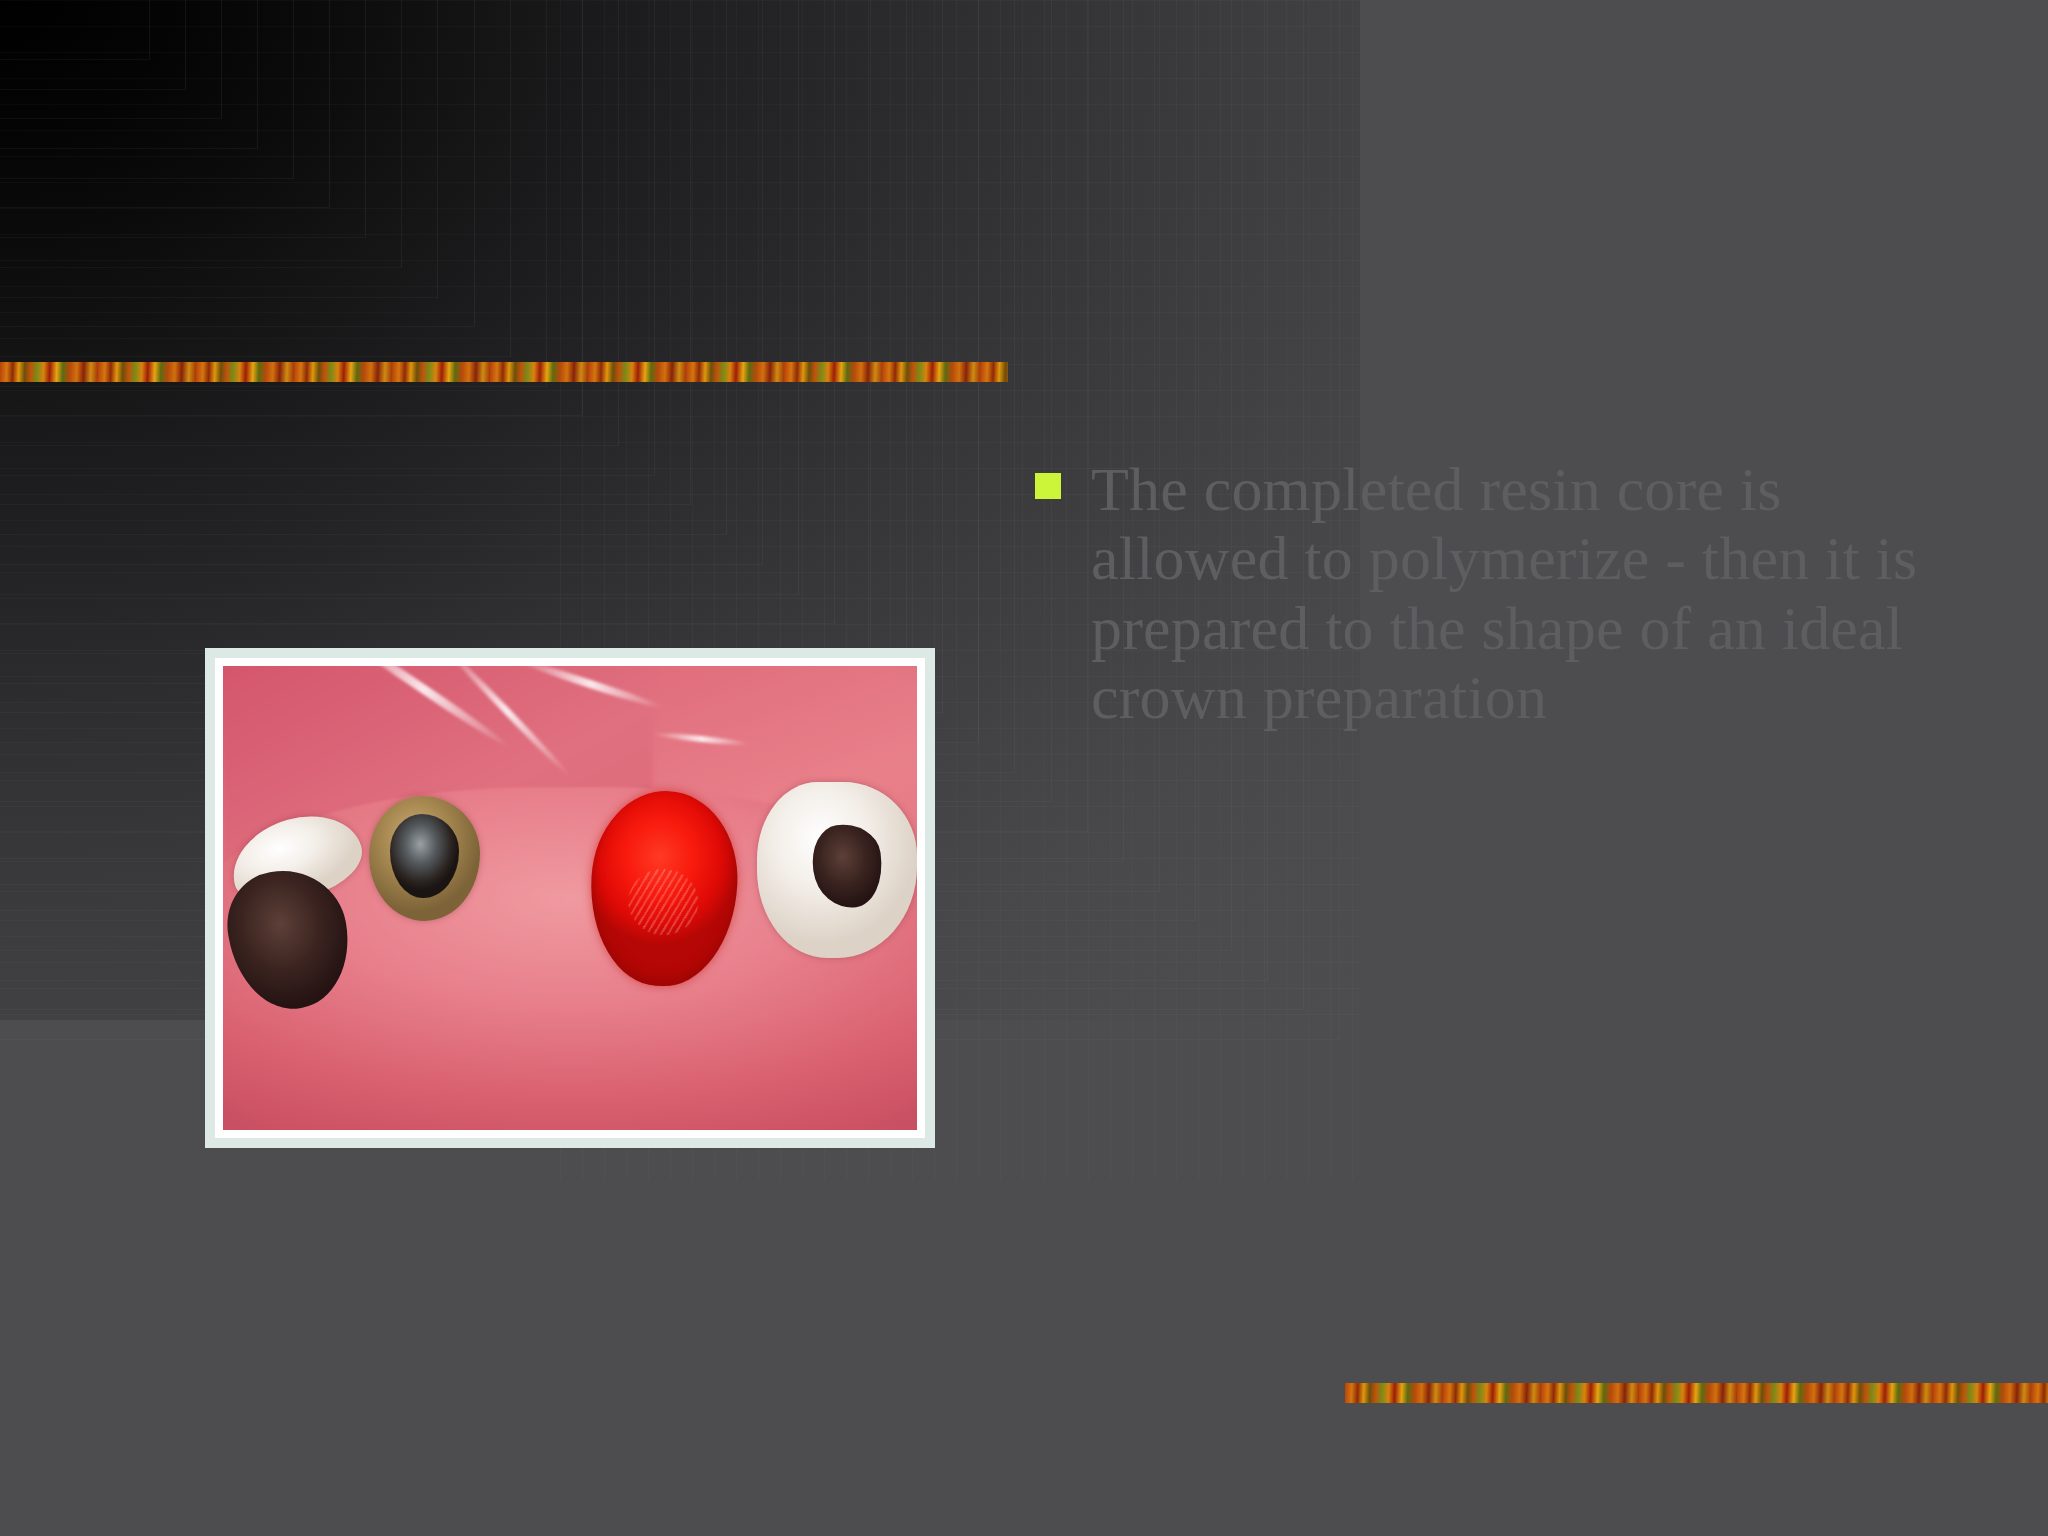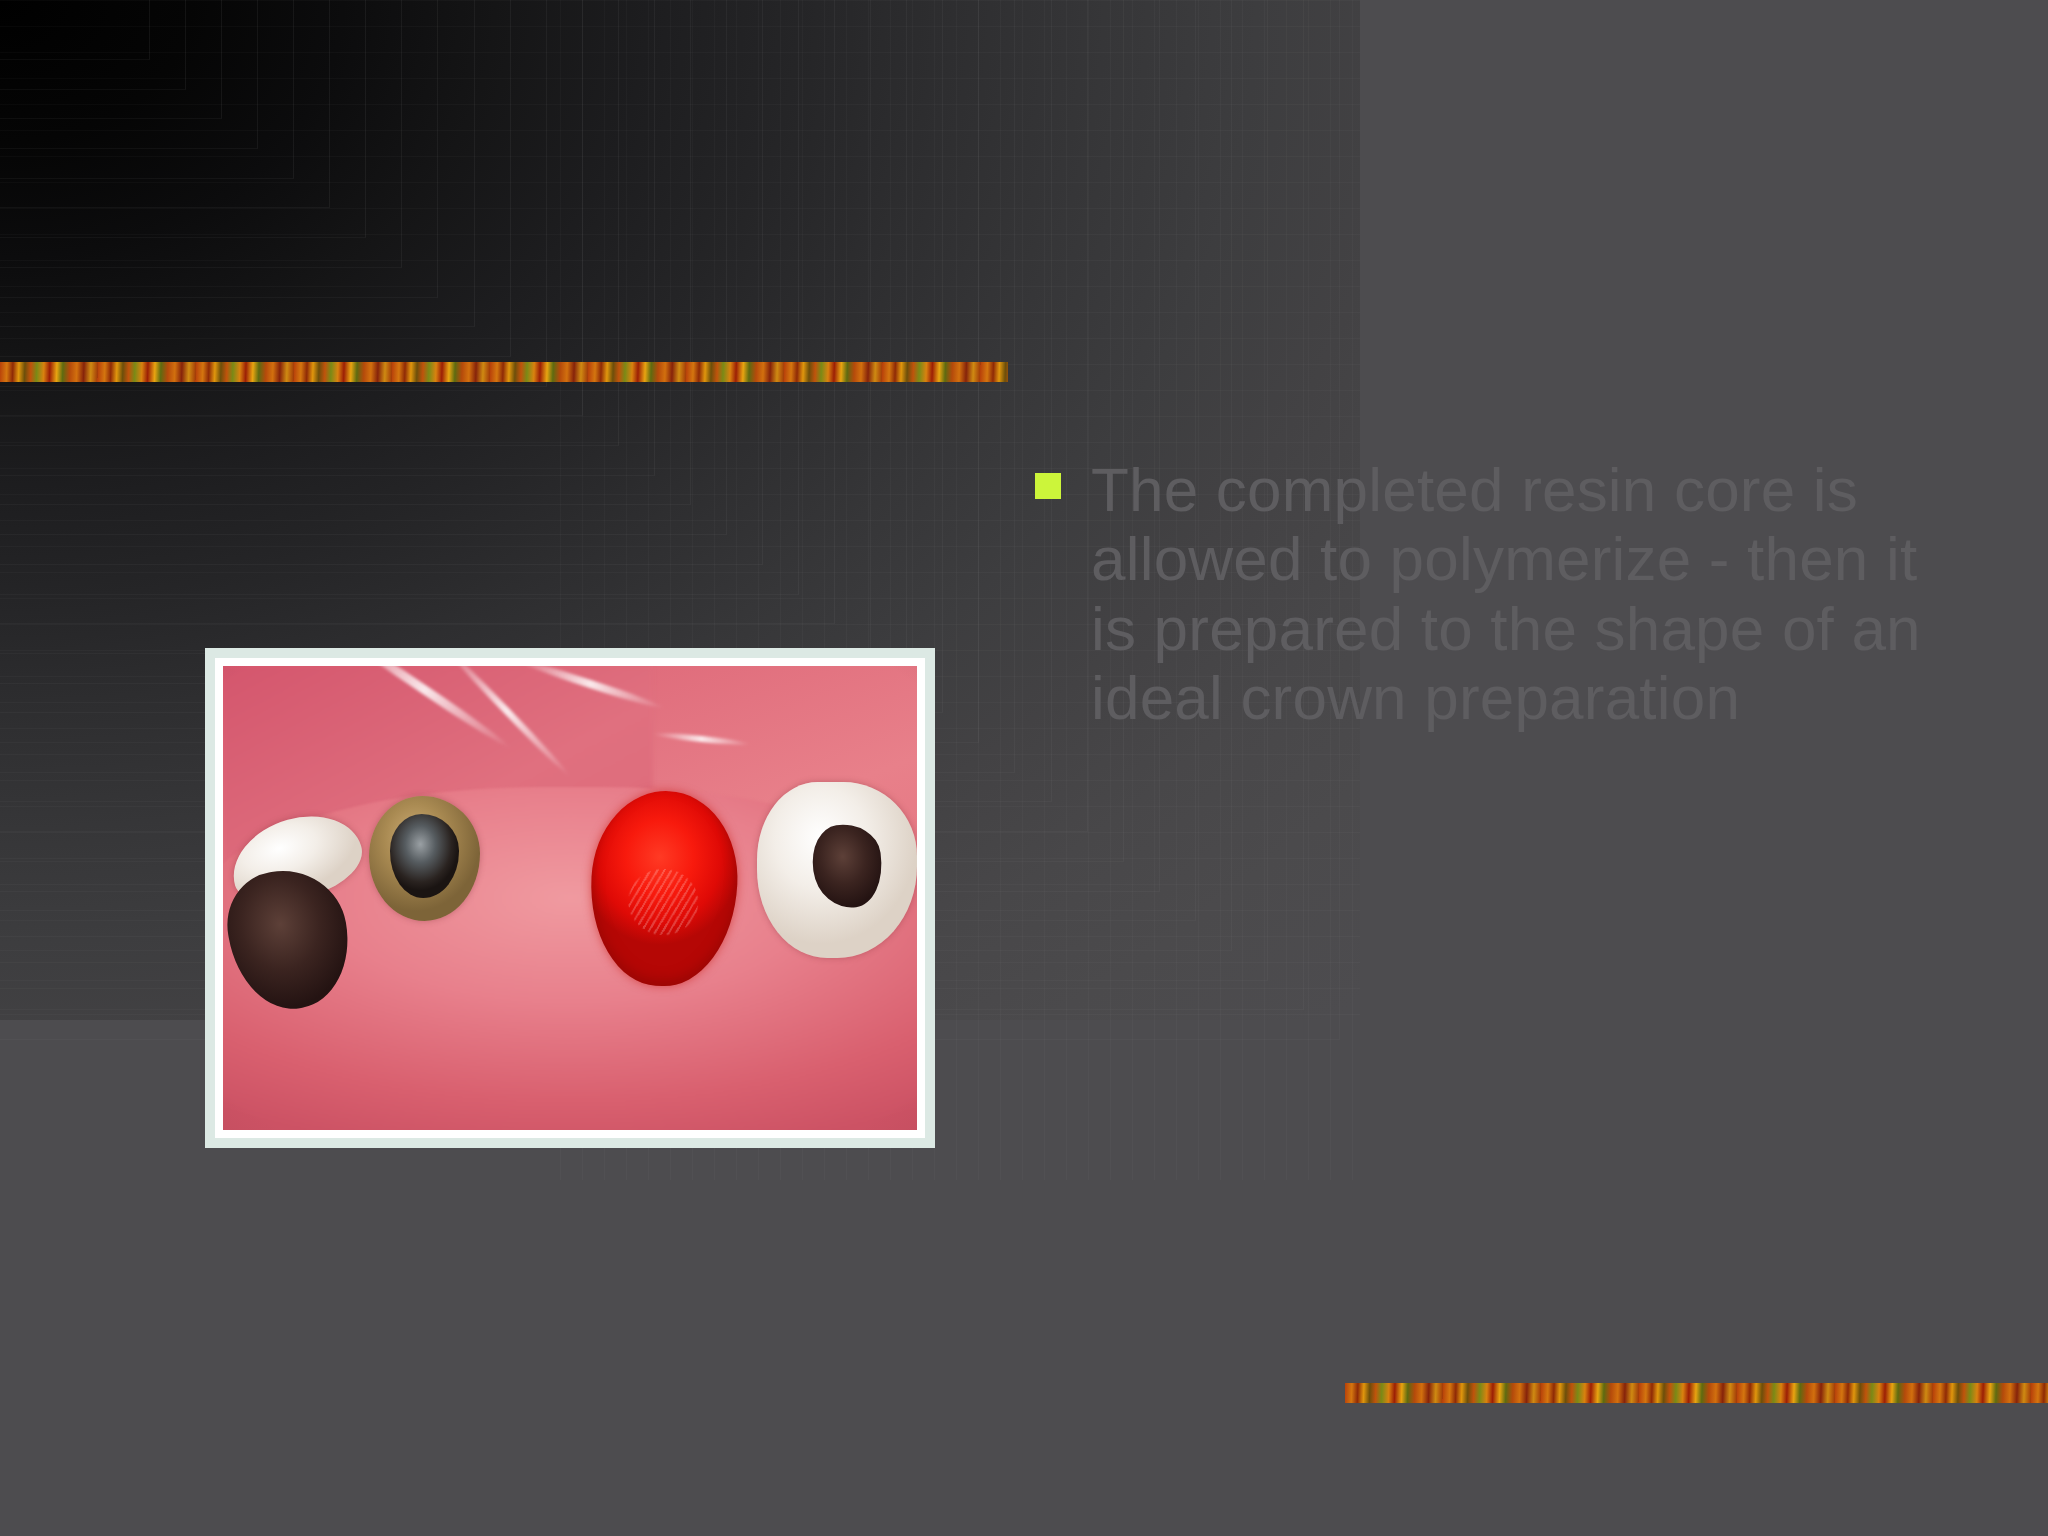--- a/index.html
+++ b/index.html
@@ -6,21 +6,21 @@
     margin: 0;
     padding: 0;
     background: #000;
   }
   .slide {
     position: relative;
     width: 2048px;
     height: 1536px;
     overflow: hidden;
     background: #4d4c4f;
-    font-family: Liberation Sans, sans-serif;
+    font-family: Liberation Serif, serif;
   }
 
   
   .bg-base {
     position: absolute;
     inset: 0;
     background: #4d4c4f;
   }
   
   .bg-corner {

